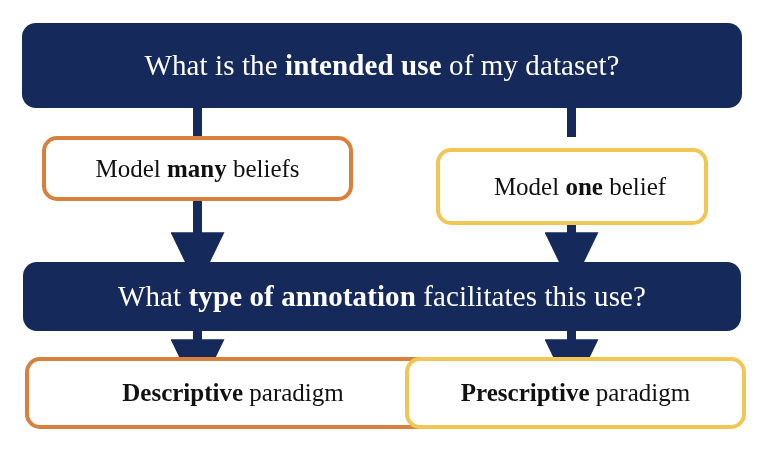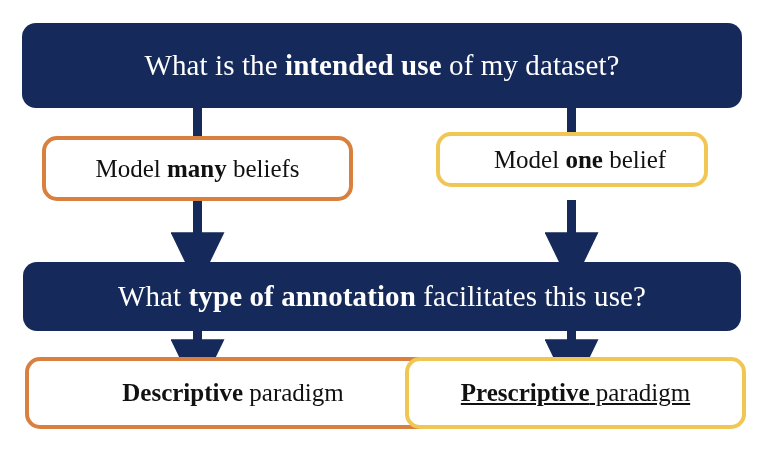--- a/index.html
+++ b/index.html
@@ -53,24 +53,24 @@
     color: #111111;
     font-size: 25px;
     line-height: 1.1;
     align-items: center;
   }
   .node-outline.orange { border-color: #d9803f; }
   .node-outline.yellow { border-color: #f0c654; }
 
   #node-root        { left: 22px;  top: 23px;  width: 720px; height: 85px; }
   #node-many        { left: 42px;  top: 136px; width: 311px; height: 65px; }
-  #node-one         { left: 436px; top: 132px; width: 272px; height: 55px; padding-left: 16px; }
+  #node-one         { left: 436px; top: 148px; width: 272px; height: 77px; padding-left: 16px; }
   #node-annotation  { left: 23px;  top: 262px; width: 718px; height: 69px; }
   #node-descriptive { left: 25px;  top: 357px; width: 416px; height: 72px; }
-  #node-prescriptive{ left: 405px; top: 357px; width: 341px; height: 72px; text-decoration: underline; }
+  #node-prescriptive{ left: 405px; top: 357px; width: 341px; height: 72px; }
 
   .node-text { padding: 0 10px; }
   .b { font-weight: bold; }
 </style>
 </head>
 <body>
 
 <div id="flowchart">
 
   <svg class="connector-layer" width="772" height="460" viewBox="0 0 772 460">

